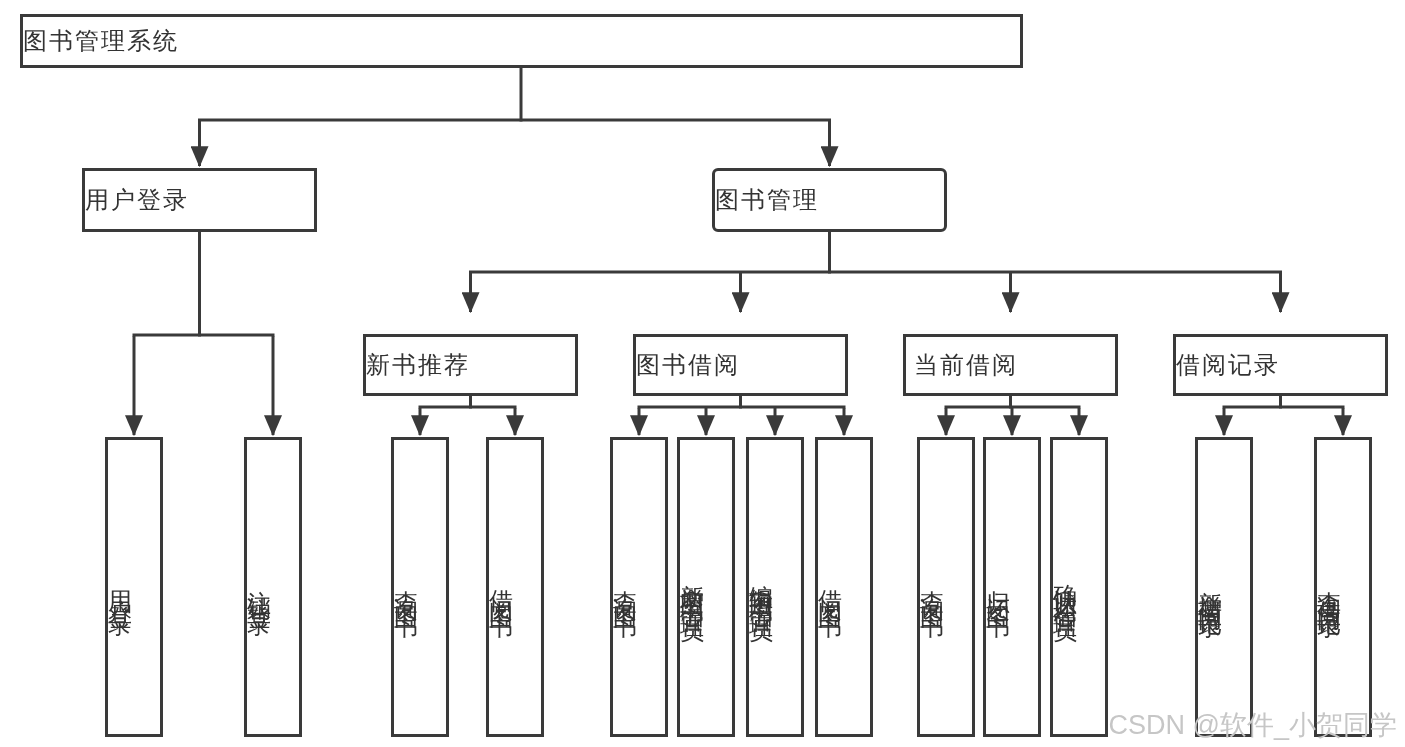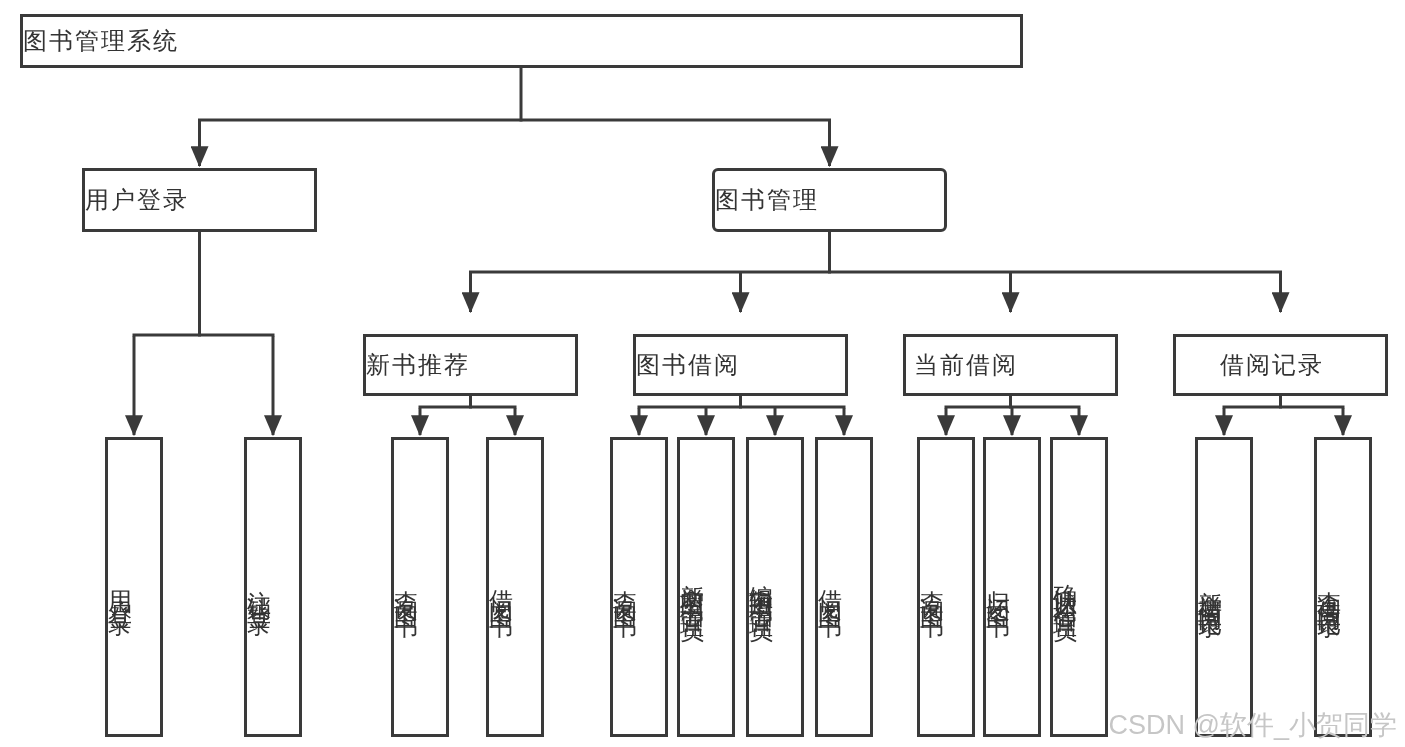--- a/index.html
+++ b/index.html
@@ -137,21 +137,21 @@
 
   <div class="node hbox lvl3" style="left:363px;">
     <span>新书推荐</span>
   </div>
   <div class="node hbox lvl3" style="left:633px;">
     <span>图书借阅</span>
   </div>
   <div class="node hbox lvl3" style="left:903px;padding-left:8px;">
     <span>当前借阅</span>
   </div>
-  <div class="node hbox lvl3" style="left:1173px;padding-left:44px;">
+  <div class="node hbox lvl3" style="left:1173px;">
     <span>借阅记录</span>
   </div>
 
   <div class="node leaf" style="left:105px;">
     <span class="vtext">用户登录</span>
   </div>
   <div class="node leaf" style="left:244px;">
     <span class="vtext">注销登录</span>
   </div>
 

